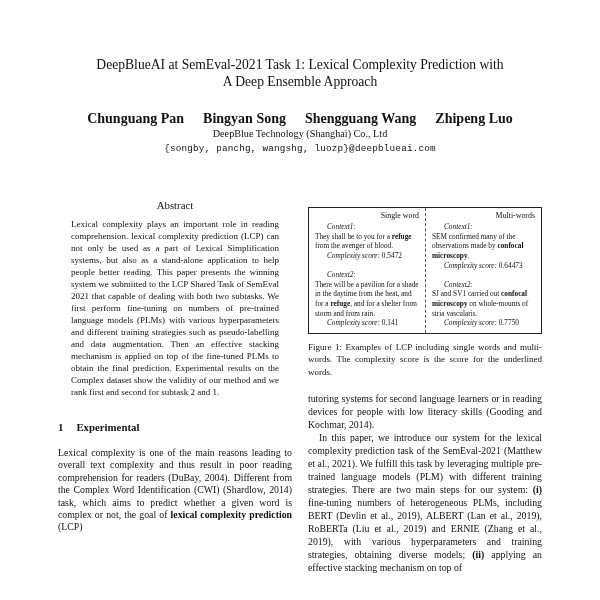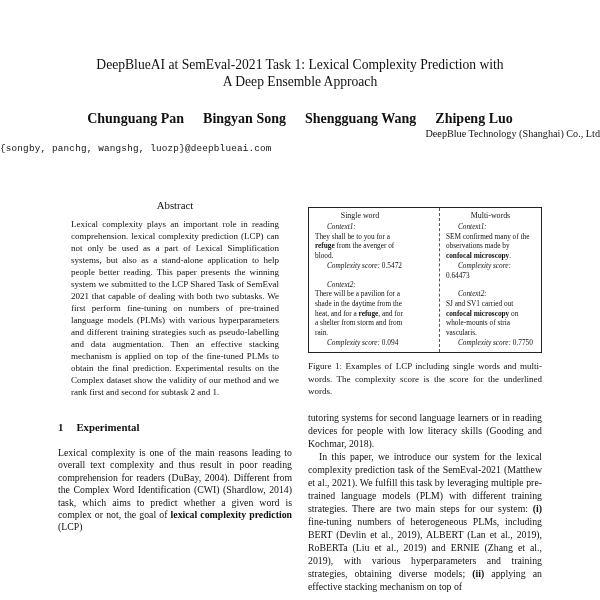--- a/index.html
+++ b/index.html
@@ -15,23 +15,23 @@
 
   
   .title{
     text-align:center;font-weight:normal;font-size:13.6px;line-height:17px;
     padding:0 40px;
   }
   .authors{
     margin-top:22px;display:flex;justify-content:center;gap:19px;
     font-weight:bold;font-size:14px;line-height:13px;
   }
-  .affiliation{text-align:right;font-size:10.2px;margin-top:3px;line-height:12px;}
+  .affiliation{text-align:center;font-size:10.2px;margin-top:3px;line-height:12px;}
   .email{
-    font-family:"Liberation Mono","DejaVu Sans Mono",monospace;
+    text-align:center;font-family:"Liberation Mono","DejaVu Sans Mono",monospace;
     font-size:9.3px;margin-top:3px;line-height:12px;letter-spacing:.2px;
   }
 
   
   .columns{display:flex;gap:16px;padding:0 58px;margin-top:44px;}
   .col{width:234px;box-sizing:border-box;}
 
   
   .abstract-heading{text-align:center;font-weight:normal;font-size:10.8px;line-height:13px;}
   .abstract-body{
@@ -46,22 +46,22 @@
 
   
   .figure-box{
     margin-top:8px;border:1px solid #222;display:flex;
     box-sizing:border-box;
   }
   .fig-cell{
     width:50%;box-sizing:border-box;padding:3px 6px 5px 6px;
     font-size:7.3px;line-height:9.7px;
   }
-  .fig-cell.second{border-left:1px dashed #555;margin-left:28px;}
-  .fig-header{text-align:center;font-size:7.9px;line-height:10px;margin-bottom:1px;}
+  .fig-cell.second{border-left:1px dashed #555;}
+  .fig-header{text-align:right;font-size:7.9px;line-height:10px;margin-bottom:1px;}
   .fig-gap{height:9px;}
   .caption{margin-top:7px;font-size:9px;line-height:12.3px;text-align:justify;}
 
   
   .right-body{margin-top:14px;font-size:9.8px;line-height:13px;text-align:justify;}
   .right-body .indent{text-indent:11px;}
 </style>
 </head>
 <body>
 
@@ -100,38 +100,38 @@
       <div class="figure-box">
 
         <div class="fig-cell">
           <div class="fig-header">Single word</div>
           <div class="i">Context1:</div>
           <div><span>They shall be to you for a </span><span class="b u">refuge</span><span> from the avenger of blood.</span></div>
           <div><span class="i">Complexity score:</span> <span>0.5472</span></div>
           <div class="fig-gap"></div>
           <div class="i">Context2:</div>
           <div><span>There will be a pavilion for a shade in the daytime from the heat, and for a </span><span class="b u">refuge</span><span>, and for a shelter from storm and from rain.</span></div>
-          <div><span class="i">Complexity score:</span> <span>0.094</span></div>
+          <div><span class="i">Complexity score:</span> <span>0.141</span></div>
         </div>
 
         <div class="fig-cell second">
           <div class="fig-header">Multi-words</div>
           <div class="i">Context1:</div>
           <div><span>SEM confirmed many of the observations made by </span><span class="b u">confocal microscopy</span><span>.</span></div>
           <div><span class="i">Complexity score:</span> <span>0.64473</span></div>
           <div class="fig-gap"></div>
           <div class="i">Context2:</div>
           <div><span>SJ and SV1 carried out </span><span class="b u">confocal microscopy</span><span> on whole-mounts of stria vascularis.</span></div>
           <div><span class="i">Complexity score:</span> <span>0.7750</span></div>
         </div>
 
       </div>
 
       <div class="caption">Figure 1: Examples of LCP including single words and multi-words. The complexity score is the score for the underlined words.</div>
 
       <div class="right-body">
-        <div>tutoring systems for second language learners or in reading devices for people with low literacy skills (Gooding and Kochmar, 2018).</div>
+        <div>tutoring systems for second language learners or in reading devices for people with low literacy skills (Gooding and Kochmar, 2014).</div>
         <div class="indent"><span>In this paper, we introduce our system for the lexical complexity prediction task of the SemEval-2021 (Matthew et al., 2021). We fulfill this task by leveraging multiple pre-trained language models (PLM) with different training strategies. There are two main steps for our system: </span><span class="b">(i)</span><span> fine-tuning numbers of heterogeneous PLMs, including BERT (Devlin et al., 2019), ALBERT (Lan et al., 2019), RoBERTa (Liu et al., 2019) and ERNIE (Zhang et al., 2019), with various hyperparameters and training strategies, obtaining diverse models; </span><span class="b">(ii)</span><span> applying an effective stacking mechanism on top of</span></div>
       </div>
 
     </div>
   </div>
 </div>
 
 </body></html>

